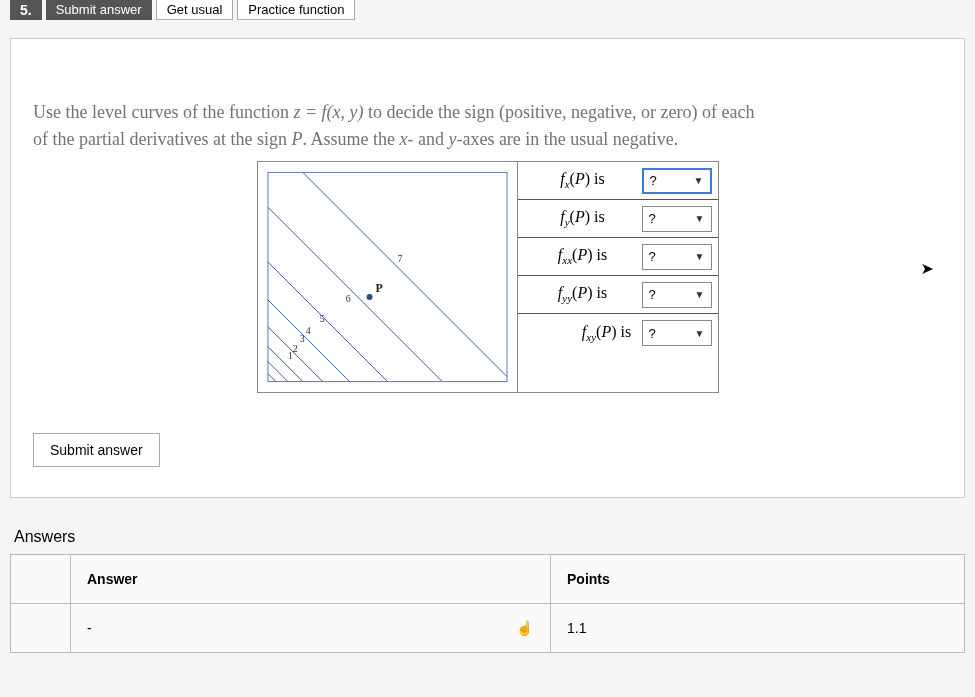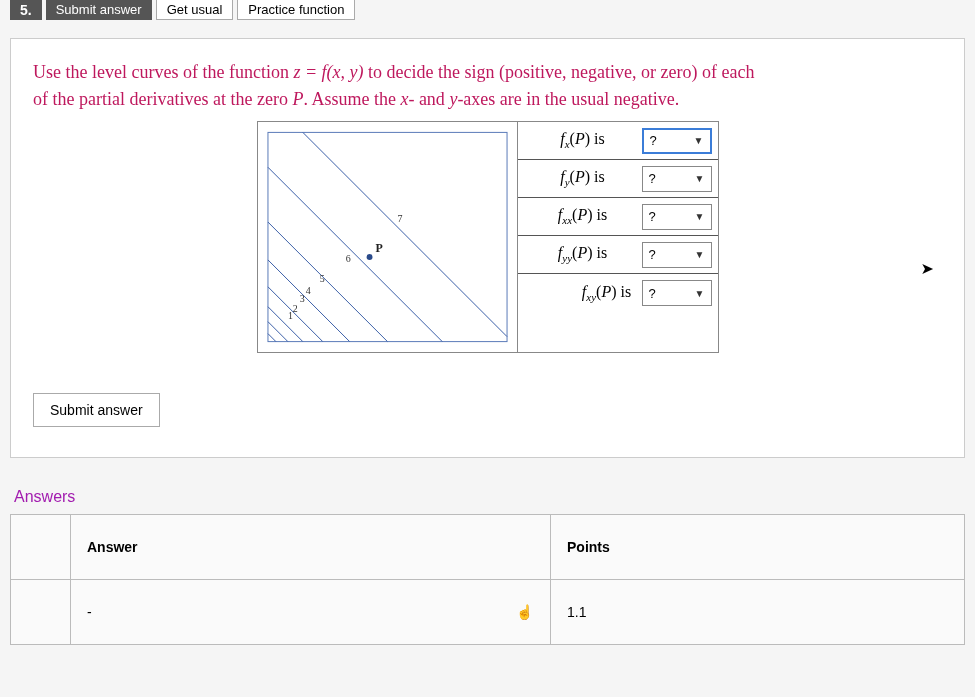--- a/index.html
+++ b/index.html
@@ -51,21 +51,22 @@
 .content {
   background: #fff;
   margin: 18px 10px 0 10px;
   border: 1px solid #ccc;
   padding: 20px 22px 30px 22px;
   position: relative;
 }
 .prompt {
   font-size: 18px;
   line-height: 1.5;
-  color: #be185d;
+  color: #737373;
+  margin-top: 40px;
 }
 .math-i { font-style: italic; }
 .figure-row {
   display: flex;
   justify-content: center;
   margin-top: 8px;
 }
 .figure-box {
   border: 1px solid #888;
   display: flex;
@@ -130,31 +131,31 @@
 .action-btn.plain {
   border: none;
   background: transparent;
 }
 .answers-section {
   margin: 30px 10px 0 10px;
 }
 .answers-title {
   font-family: Arial, sans-serif;
   font-size: 16px;
-  color: #a21caf;
+  color: #000000;
   margin-bottom: 8px;
   padding-left: 4px;
 }
 .answers-grid {
   width: 100%;
   border-collapse: collapse;
 }
 .answers-grid th, .answers-grid td {
   border: 1px solid #bbb;
-  padding: 24px 16px;
+  padding: 16px 16px;
   font-family: Arial, sans-serif;
   font-size: 14px;
   text-align: left;
   background: #fafafa;
 }
 .answers-grid .col-attempt { width: 60px; }
 .answers-grid .col-answer { width: 480px; }
 .hand-cursor {
   font-size: 14px;
 }
@@ -172,21 +173,21 @@
   <div class="top-bar">
     <div class="qnum">5.</div>
     <button class="top-btn dark">Submit answer</button>
     <button class="top-btn">Get usual</button>
     <button class="top-btn">Practice function</button>
   </div>
 
   <div class="content">
     <p class="prompt">
       <span>Use the level curves of the function </span><span class="math-i">z = f(x, y)</span><span> to decide the sign (positive, negative, or zero) of each</span><br>
-      <span>of the partial derivatives at the zero </span><span class="math-i">P</span><span>. Assume the </span><span class="math-i">x</span><span>- and </span><span class="math-i">y</span><span>-axes are in the usual negative.</span>
+      <span>of the partial derivatives at the sign </span><span class="math-i">P</span><span>. Assume the </span><span class="math-i">x</span><span>- and </span><span class="math-i">y</span><span>-axes are in the usual negative.</span>
     </p>
 
     <div class="figure-row">
       <div class="figure-box">
         <svg class="plot" viewBox="0 0 260 230">
           <rect x="10" y="10" width="240" height="210" fill="#fff" stroke="#5a7ab8" stroke-width="1"></rect>
 
           <g stroke="#3b5fa8" stroke-width="1" fill="none">
             <line x1="10" y1="212" x2="18" y2="220"></line>
             <line x1="10" y1="200" x2="30" y2="220"></line>

